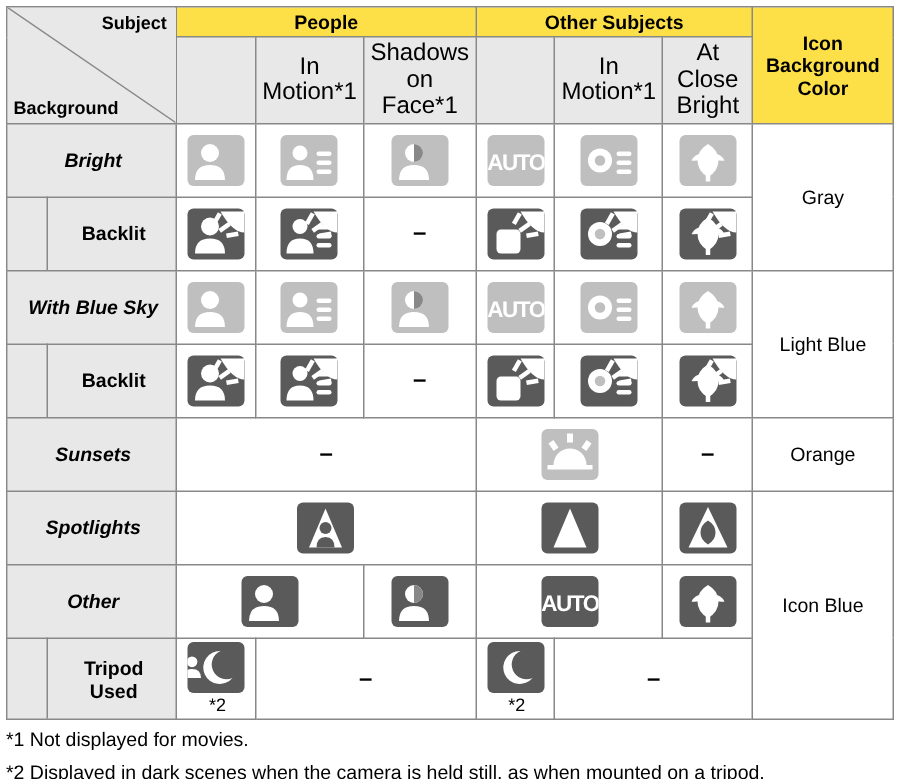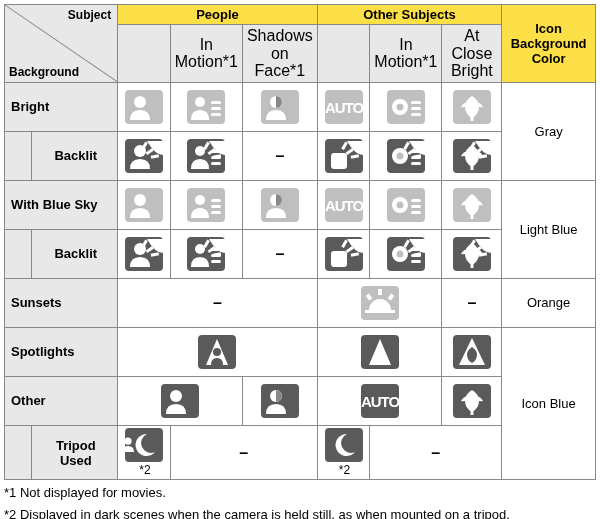--- a/index.html
+++ b/index.html
@@ -28,23 +28,24 @@
   }
   .subhdr {
     background: #e8e8e8;
     font-weight: normal;
     font-size: 16px;
     line-height: 1.1;
   }
   .rowhdr {
     background: #e8e8e8;
     font-weight: bold;
-    text-align: left;
+    text-align: center;
     padding-left: 6px;
     font-size: 13px;
+    font-style: italic;
   }
   .rowhdr-sub {
     background: #e8e8e8;
     font-weight: bold;
     text-align: center;
     padding-left: 6px;
     font-size: 13px;
   }
   .indent-stub {
     background: #e8e8e8;

